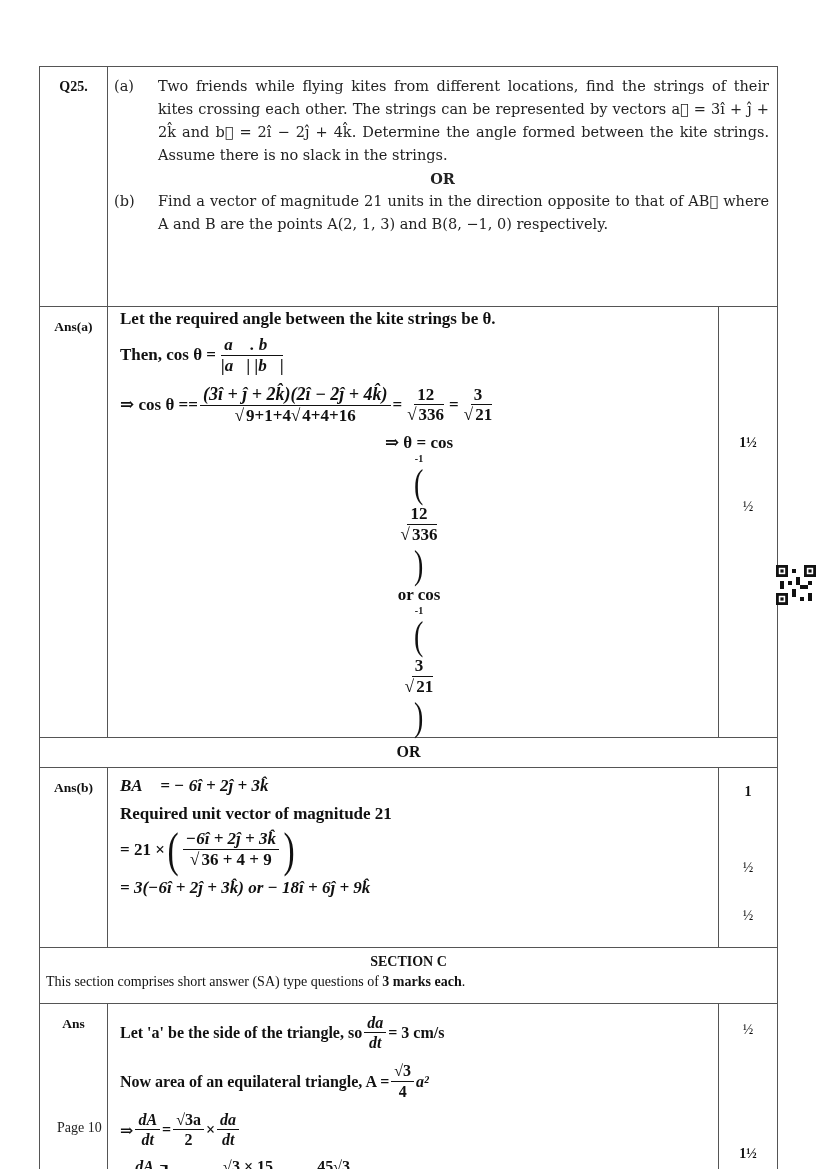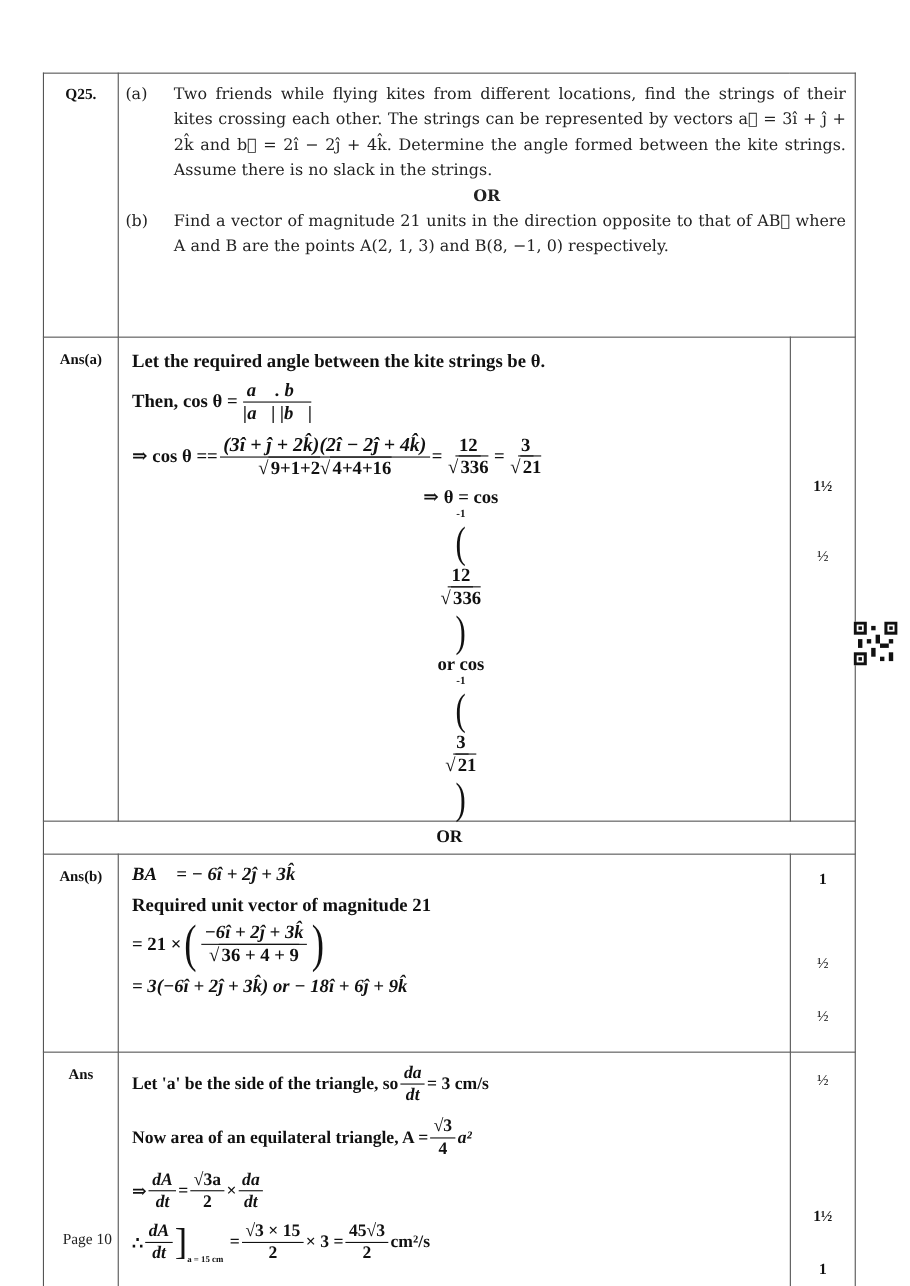--- a/index.html
+++ b/index.html
@@ -64,33 +64,33 @@
           <span>AB⃗</span>
           <span>where A and B are the points A(2, 1, 3) and B(8, −1, 0) respectively.</span>
         </span>
       </div>
     </td>
   </tr>
 
   <tr style="height:240px">
     <td class="qlabel" style="font-size:13.5px">Ans(a)</td>
     <td class="ans">
-      <div class="line" style="margin-top:12px;">Let the required angle between the kite strings be θ.</div>
+      <div class="line" style="margin-top:2px;">Let the required angle between the kite strings be θ.</div>
       <div class="line" style="margin-top:6px;">
         <span>Then, cos θ =</span>
         <span class="frac it">
                 <span class="num">a⃗ . b⃗</span>
                 <span class="den">|a⃗| |b⃗|</span>
               </span>
       </div>
       <div class="line" style="margin-top:8px;">
         <span>⇒ cos θ ==</span>
         <span class="frac">
           <span class="num it" style="font-size:18px">(3î + ĵ + 2k̂)(2î − 2ĵ + 4k̂)</span>
-          <span class="den">√<span class="sqrt">9+1+2</span>√<span class="sqrt">4+4+16</span></span>
+          <span class="den">√<span class="sqrt">9+1+4</span>√<span class="sqrt">4+4+16</span></span>
         </span>
         <span>=</span>
         <span class="frac">
                 <span class="num">12</span>
                 <span class="den">√<span class="sqrt">336</span></span>
               </span>
         <span>=</span>
         <span class="frac">
                 <span class="num">3</span>
                 <span class="den">√<span class="sqrt">21</span></span>
@@ -141,20 +141,28 @@
       </div>
       <div class="line it" style="margin-top:4px;">= 3(−6î + 2ĵ + 3k̂) or − 18î + 6ĵ + 9k̂</div>
     </td>
     <td class="marks">
       <span class="mk" style="top:16px">1</span>
       <span class="mk" style="top:92px;font-weight:normal">½</span>
       <span class="mk" style="top:140px;font-weight:normal">½</span>
     </td>
   </tr>
 
+  <tr style="height:56px">
+    <td colspan="3">
+      <div class="sect" style="margin-top:6px;">SECTION C</div>
+      <div class="sectdesc" style="margin-top:4px;">
+        <span>This section comprises short answer (SA) type questions of </span><b>3 marks each</b><span>.</span>
+      </div>
+    </td>
+  </tr>
 
 
   <tr style="height:236px">
     <td class="qlabel" style="font-size:13.5px">Ans</td>
     <td class="ans" style="font-size:16px">
       <div class="line" style="margin-top:10px;text-align:right;">
         <span>Let 'a' be the side of the triangle, so</span>
         <span class="frac it">
                 <span class="num">da</span>
                 <span class="den">dt</span>

